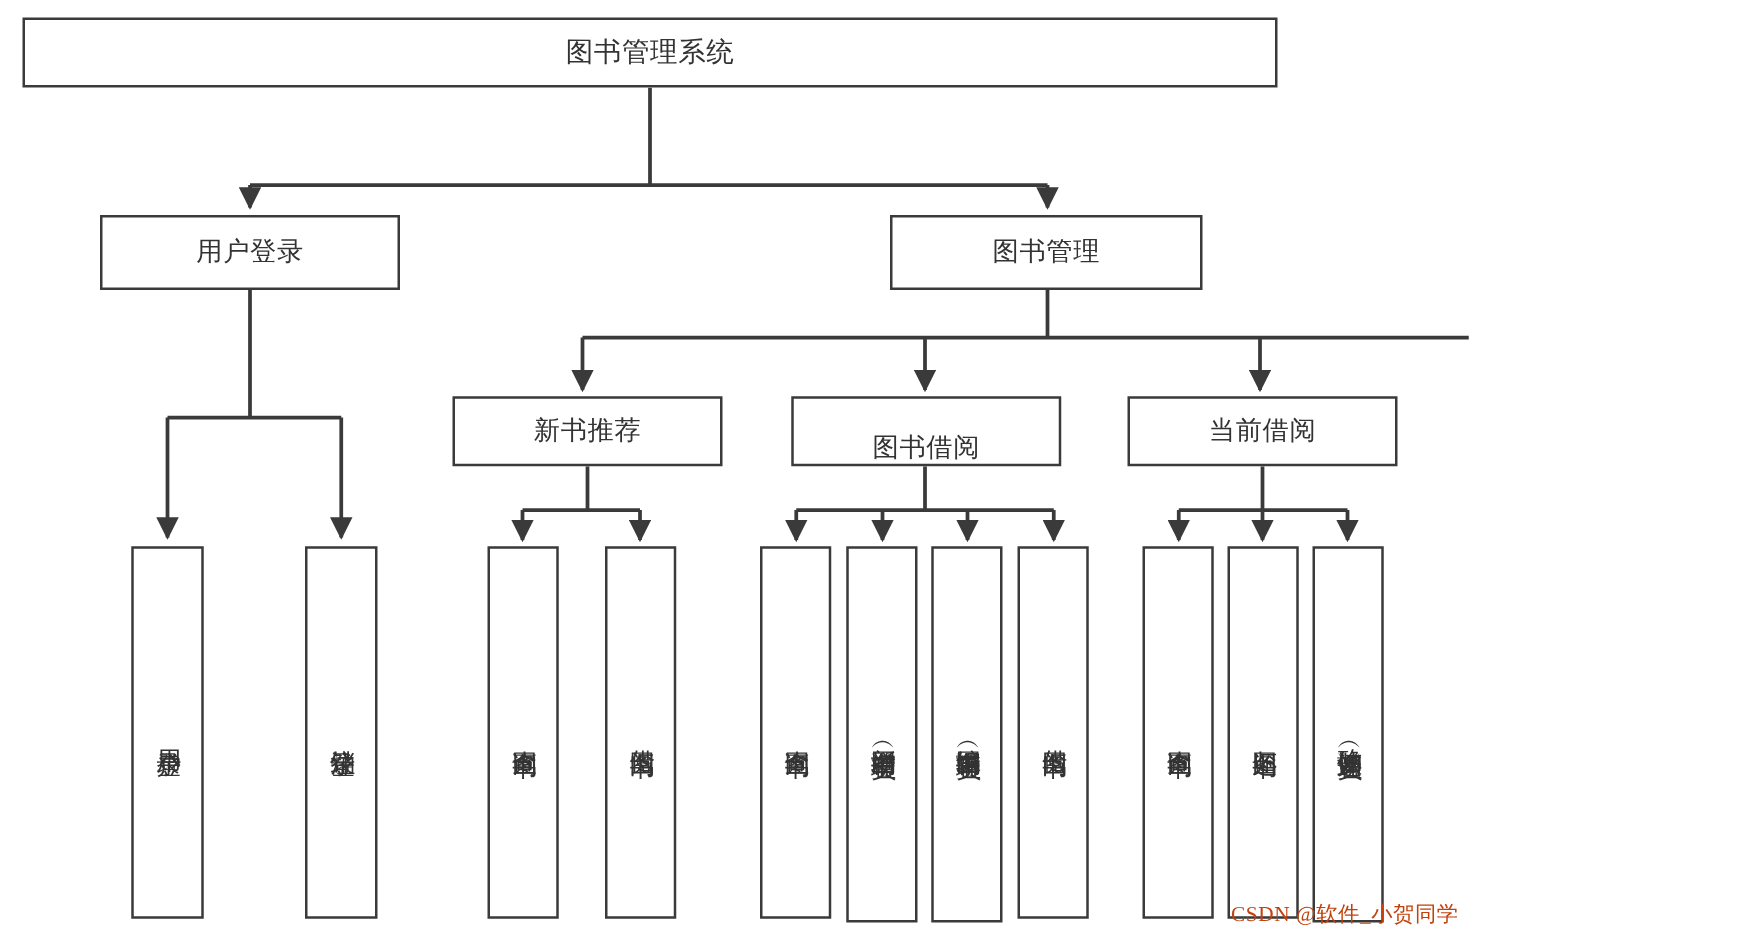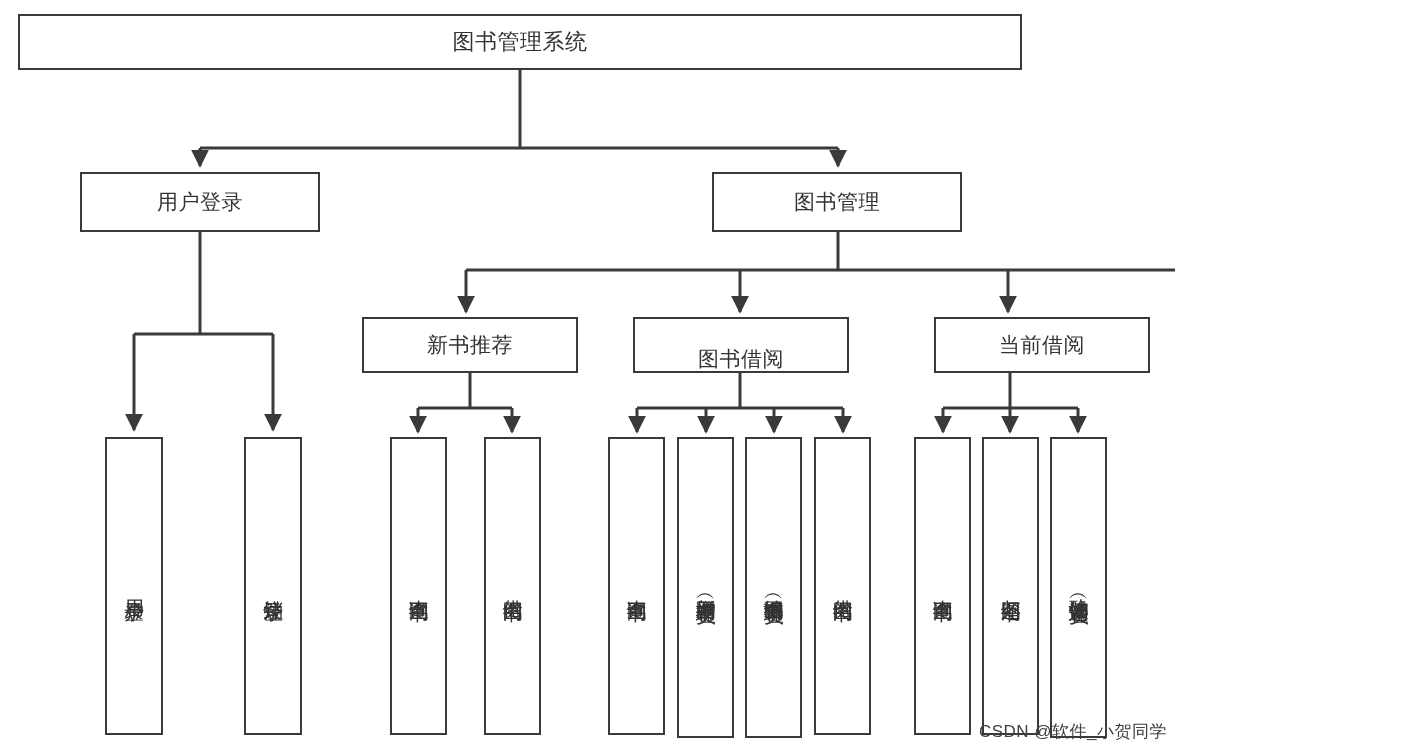--- a/index.html
+++ b/index.html
@@ -60,24 +60,25 @@
     line-height: 1.18;
     letter-spacing: 1px;
     white-space: nowrap;
     max-height: 268px;
   }
   .watermark {
     position: absolute;
     right: 8px;
     bottom: 4px;
     font-size: 17px;
-    color: #404040;
+    color: #c2410c;
     letter-spacing: 0.5px;
     white-space: nowrap;
     user-select: none;
+    font-family: Liberation Serif, serif;
   }
 </style>
 </head>
 <body>
 
 <div id="canvas">
 
   <svg id="wires" viewBox="0 0 1405 747" width="1405" height="747" xmlns="http://www.w3.org/2000/svg">
     <defs>
       <marker id="arrow" viewBox="0 0 10 10" refX="9" refY="5" markerWidth="6" markerHeight="6" orient="auto-start-reverse">
@@ -138,21 +139,21 @@
   <div class="node horiz" style="left:362px; top:317px; width:216px; height:56px;">
     <span class="node-label">新书推荐</span>
   </div>
 
   <div class="node horiz" style="left:712px; top:172px; width:250px; height:60px;">
     <span class="node-label">图书管理</span>
   </div>
   <div class="node horiz" style="left:633px; top:317px; width:216px; height:56px;align-items:flex-end;">
     <span class="node-label">图书借阅</span>
   </div>
-  <div class="node horiz" style="left:934px; top:317px; width:216px; height:56px;">
+  <div class="node horiz" style="left:902px; top:317px; width:216px; height:56px;font-family:Liberation Serif, serif;">
     <span class="node-label">当前借阅</span>
   </div>
 
   <div class="node vert" style="left:105px; top:437px; width:58px; height:298px;">
     <span class="node-label">用户登录</span>
   </div>
   <div class="node vert" style="left:244px; top:437px; width:58px; height:298px;">
     <span class="node-label">注销登录</span>
   </div>
 

